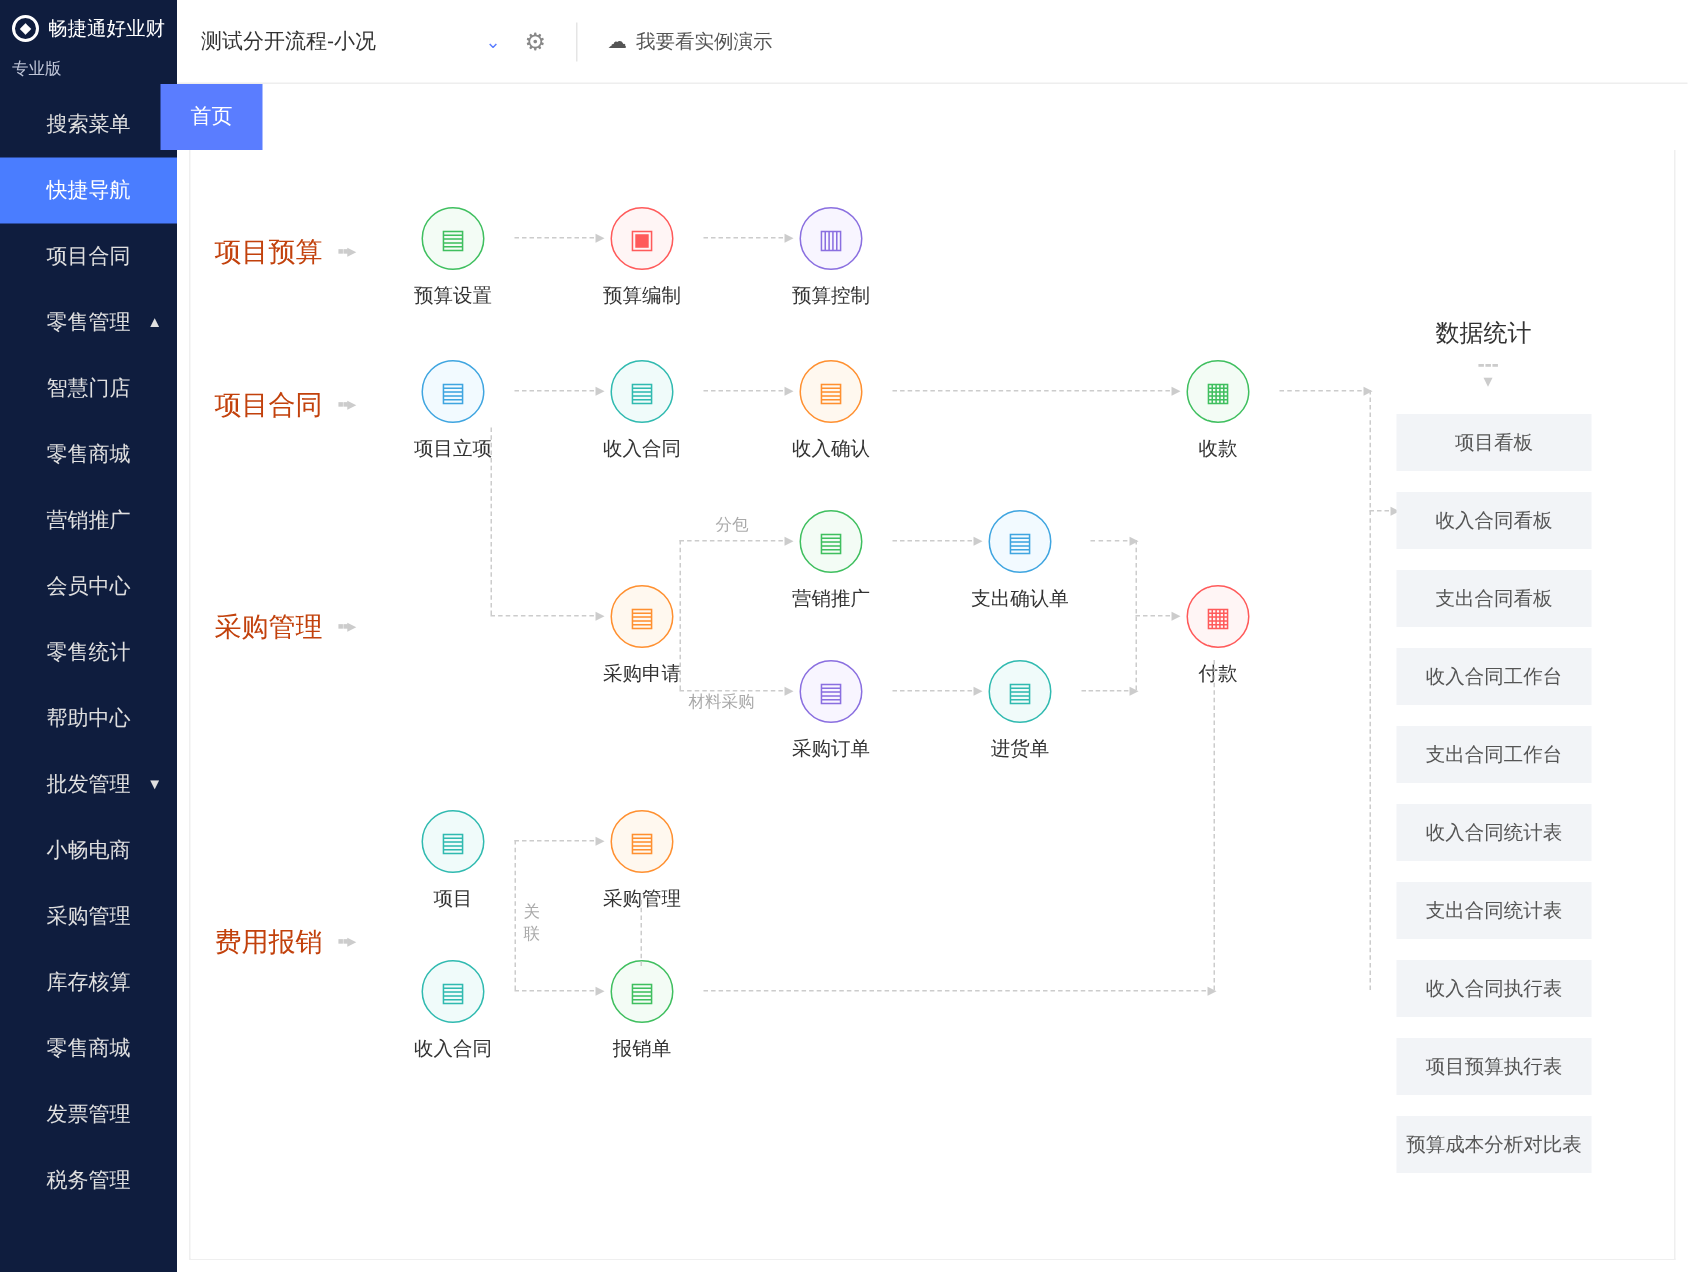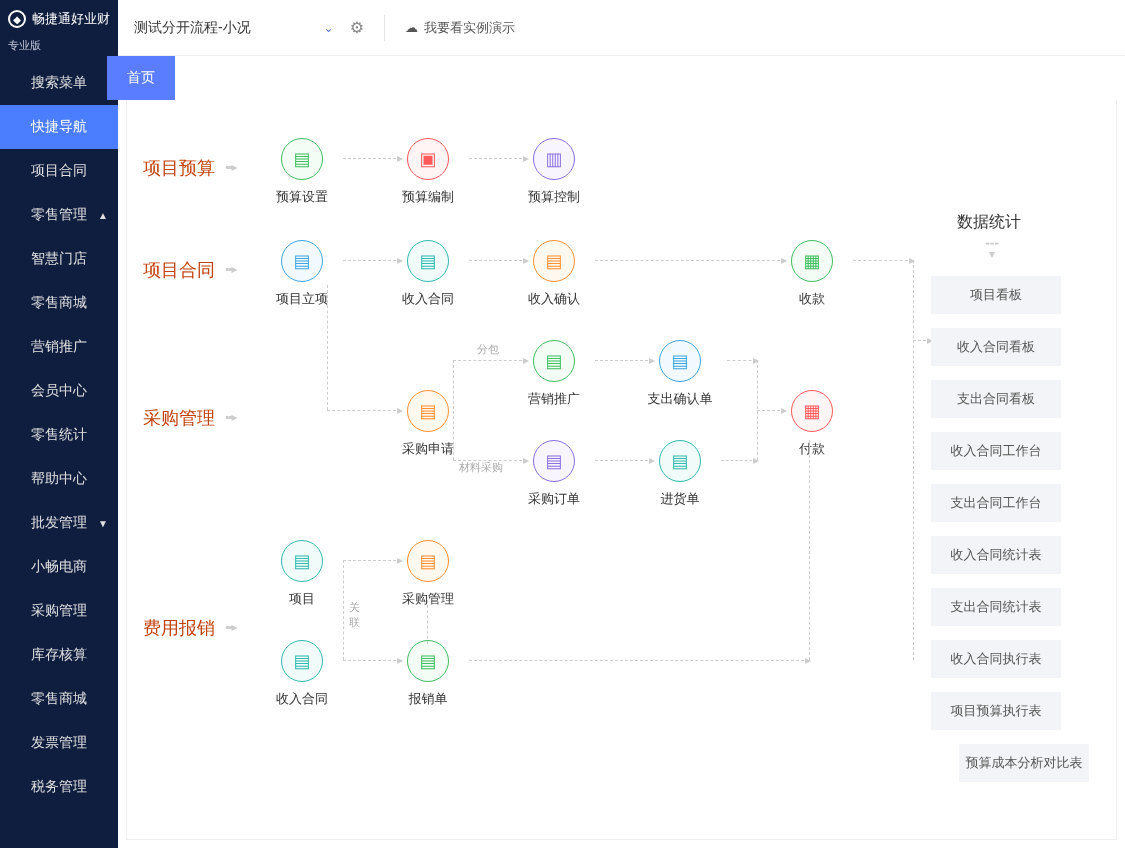--- a/index.html
+++ b/index.html
@@ -205,16 +205,16 @@
     <div id="stats-buttons">
         <div class="stats-btn" style="left: 804px; top: 176px;">项目看板</div>
         <div class="stats-btn" style="left: 804px; top: 228px;">收入合同看板</div>
         <div class="stats-btn" style="left: 804px; top: 280px;">支出合同看板</div>
         <div class="stats-btn" style="left: 804px; top: 332px;">收入合同工作台</div>
         <div class="stats-btn" style="left: 804px; top: 384px;">支出合同工作台</div>
         <div class="stats-btn" style="left: 804px; top: 436px;">收入合同统计表</div>
         <div class="stats-btn" style="left: 804px; top: 488px;">支出合同统计表</div>
         <div class="stats-btn" style="left: 804px; top: 540px;">收入合同执行表</div>
         <div class="stats-btn" style="left: 804px; top: 592px;">项目预算执行表</div>
-        <div class="stats-btn" style="left: 804px; top: 644px; margin-left: 28px;">预算成本分析对比表</div>
+        <div class="stats-btn" style="left: 804px; top: 644px;">预算成本分析对比表</div>
       </div>
   </div>
 </div>
 
 </body></html>

